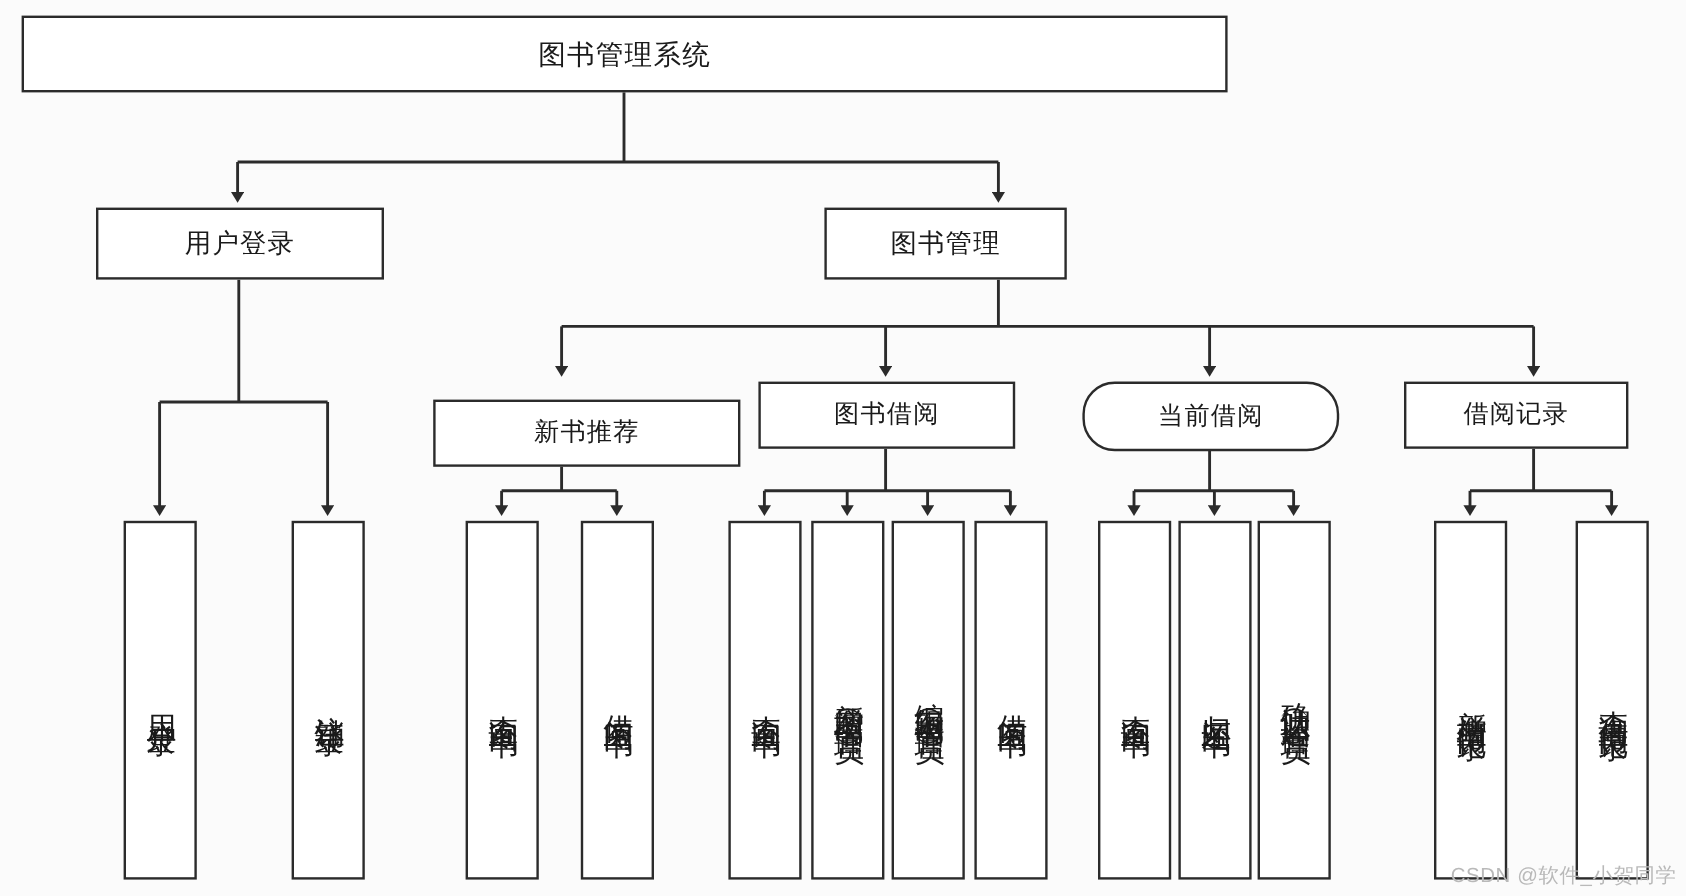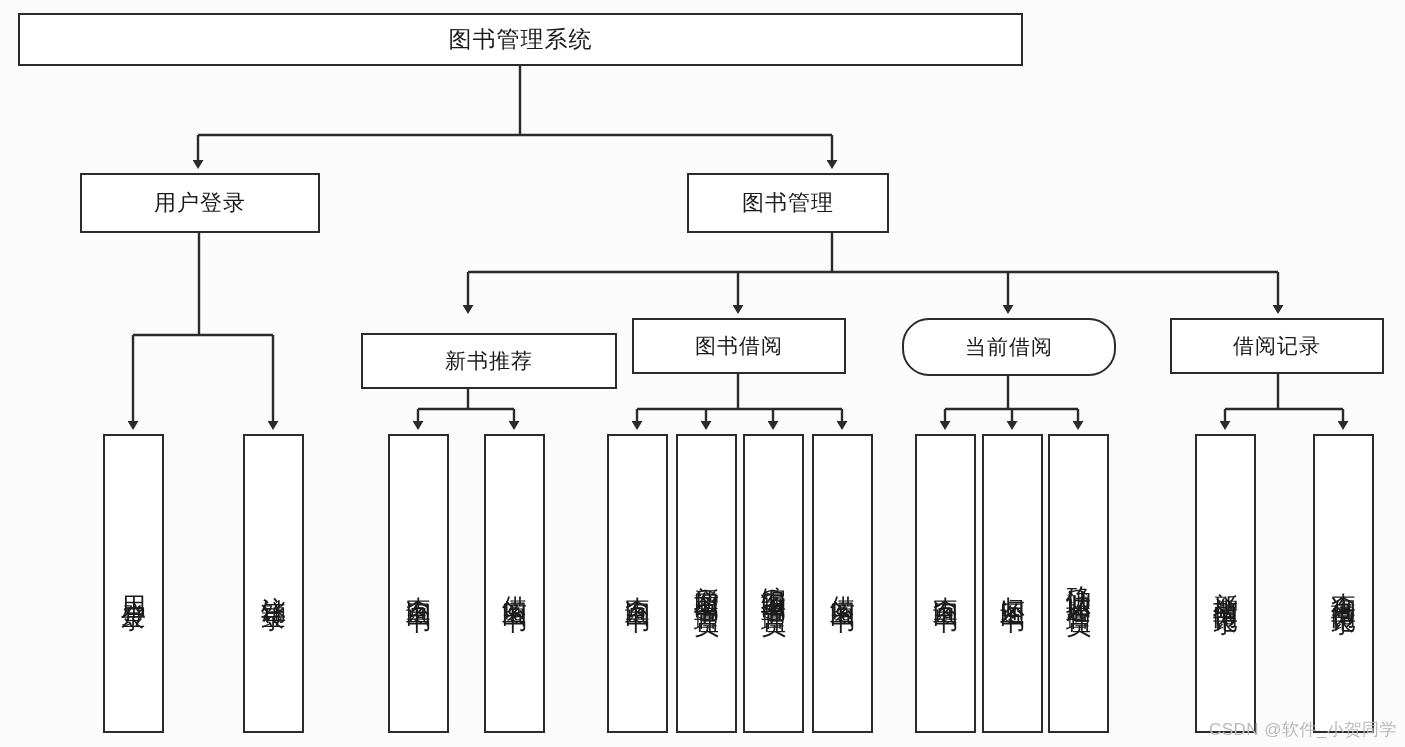--- a/index.html
+++ b/index.html
@@ -131,41 +131,41 @@
       <path d="M1012,409 L1012,422" marker-end="url(#arrowhead)"></path>
       <path d="M1078,409 L1078,422" marker-end="url(#arrowhead)"></path>
 
       <path d="M1278,374 L1278,409"></path>
       <path d="M1225,409 L1343,409"></path>
       <path d="M1225,409 L1225,422" marker-end="url(#arrowhead)"></path>
       <path d="M1343,409 L1343,422" marker-end="url(#arrowhead)"></path>
     </g>
   </svg>
 
-  <div class="node node-root" style="left:18px; top:13px; width:1005px; height:53px;justify-content:center;">
+  <div class="node node-root" style="left:18px; top:13px; width:1005px; height:64px;justify-content:center;">
     <span class="label">图书管理系统</span>
   </div>
 
   <div class="node node-l1" style="left:80px; top:173px; width:240px; height:60px;">
     <span class="label">用户登录</span>
   </div>
   <div class="node node-l1" style="left:687px; top:173px; width:202px; height:60px;">
     <span class="label">图书管理</span>
   </div>
 
   <div class="node node-l2" style="left:361px; top:333px; width:256px; height:56px;">
     <span class="label">新书推荐</span>
   </div>
   <div class="node node-l2" style="left:632px; top:318px; width:214px; height:56px;justify-content:center;">
     <span class="label">图书借阅</span>
   </div>
   <div class="node node-l2" style="left:902px; top:318px; width:214px; height:58px;border-radius:27px;">
     <span class="label">当前借阅</span>
   </div>
-  <div class="node node-l2" style="left:1170px; top:318px; width:214px; height:56px;">
+  <div class="node node-l2" style="left:1170px; top:318px; width:187px; height:56px;">
     <span class="label">借阅记录</span>
   </div>
 
   <div class="node node-leaf" style="left:103px; top:434px; width:61px; height:299px;">
     <span class="label">用户登录</span>
   </div>
   <div class="node node-leaf" style="left:243px; top:434px; width:61px; height:299px;">
     <span class="label">注销登录</span>
   </div>
 

